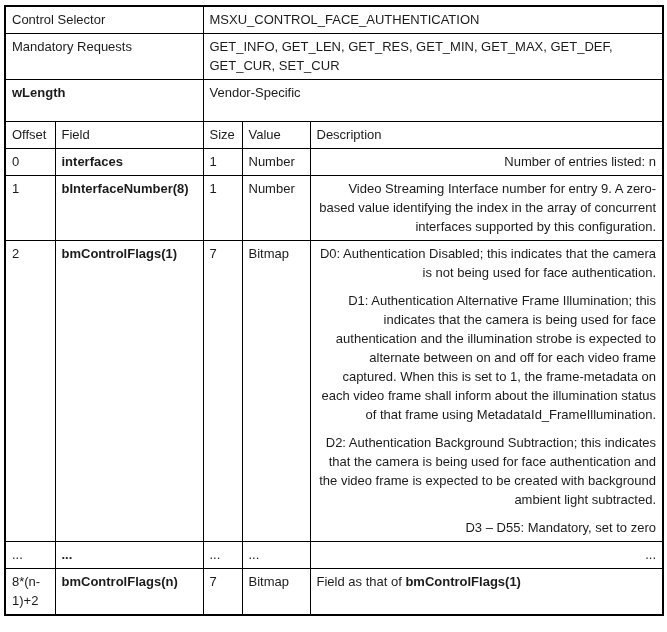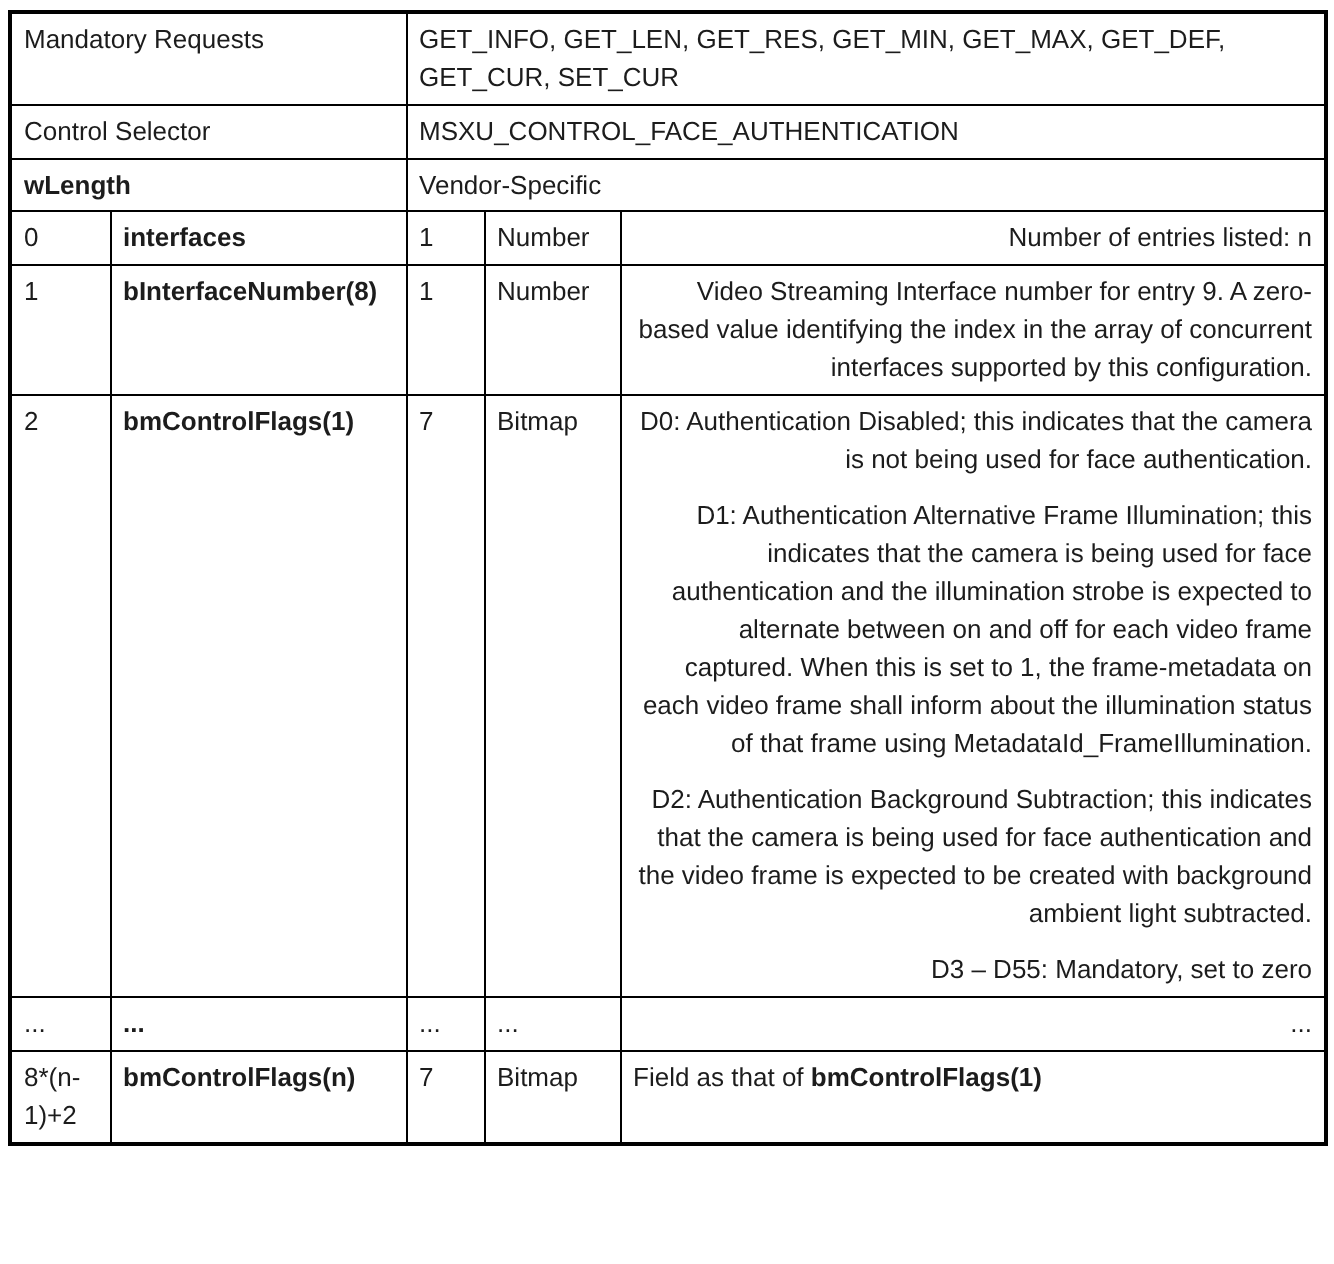--- a/index.html
+++ b/index.html
@@ -27,45 +27,52 @@
     line-height: 19px;
     text-align: left;
     font-weight: normal;
     word-wrap: break-word;
     overflow-wrap: break-word;
   }
   .bold { font-weight: bold; }
   .offset-cell { word-break: break-all; }
   .para { margin: 0 0 9px 0; text-align: right; }
   .para:last-child { margin-bottom: 0; }
-  .wlength-row td { padding-bottom: 3px; }
+  .wlength-row td { padding-bottom: 19px; }
 </style>
 </head>
 <body>
 
 <table class="spec">
   <colgroup>
     <col style="width:50px">
     <col style="width:148px">
     <col style="width:39px">
     <col style="width:68px">
     <col style="width:353px">
   </colgroup>
   <tbody>
     <tr>
+      <td colspan="2">Control Selector</td>
+      <td colspan="3">MSXU_CONTROL_FACE_AUTHENTICATION</td>
+    </tr>
+    <tr>
       <td colspan="2">Mandatory Requests</td>
       <td colspan="3">GET_INFO, GET_LEN, GET_RES, GET_MIN, GET_MAX, GET_DEF, GET_CUR, SET_CUR</td>
-    </tr>
-    <tr>
-      <td colspan="2">Control Selector</td>
-      <td colspan="3">MSXU_CONTROL_FACE_AUTHENTICATION</td>
     </tr>
     <tr class="wlength-row">
       <td colspan="2" class="bold">wLength</td>
       <td colspan="3">Vendor-Specific</td>
+    </tr>
+    <tr>
+      <th>Offset</th>
+      <th>Field</th>
+      <th>Size</th>
+      <th>Value</th>
+      <th>Description</th>
     </tr>
 
     <tr>
       <td class="offset-cell">0</td>
       <td class="bold">interfaces</td>
       <td>1</td>
       <td>Number</td>
       <td>
           <p class="para">Number of entries listed: n</p>
         </td>

